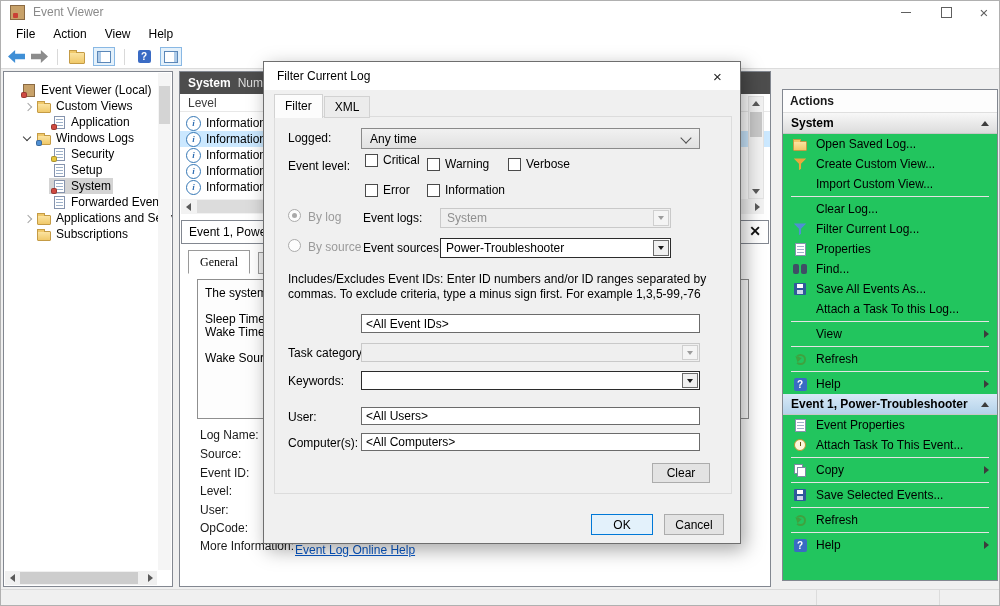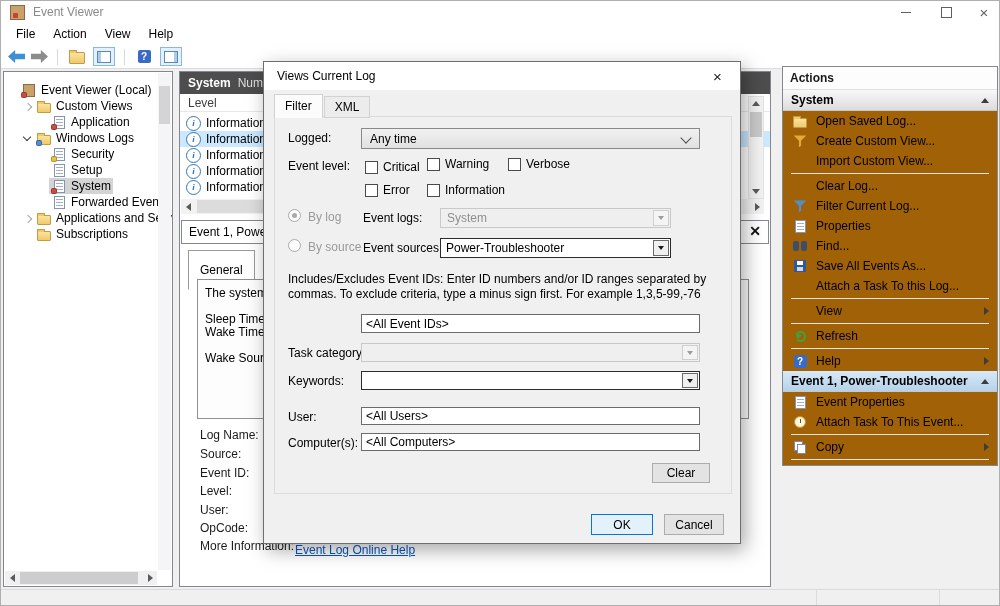--- a/index.html
+++ b/index.html
@@ -90,28 +90,28 @@
   .erow{display:flex;align-items:center;height:16px;padding-left:6px;gap:5px;}
   .erow.sel{background:#cbe8ff;}
   .m-vscroll{position:absolute;right:6px;top:24px;width:16px;height:103px;background:#f2f2f2;border:1px solid #e3e3e3;box-sizing:border-box;}
   .m-vthumb{position:absolute;left:1px;right:1px;top:15px;height:25px;background:#c9c9c9;}
   .m-hscroll{position:absolute;left:1px;right:6px;top:127px;height:15px;background:#f2f2f2;}
   .m-hthumb{position:absolute;left:16px;top:1px;bottom:1px;width:260px;background:#dcdcdc;}
   .pheader{position:absolute;left:1px;right:1px;top:148px;height:24px;background:#fff;border:1px solid #828790;display:flex;align-items:center;box-sizing:border-box;}
   .ptitle{margin-left:7px;white-space:nowrap;}
   .pclose{position:absolute;right:7px;top:2px;font-weight:bold;font-size:14px;color:#111;}
   .ptabs{position:absolute;left:8px;top:178px;display:flex;align-items:flex-end;}
-  .ptab{height:20px;line-height:20px;padding:8px 11px;border:1px solid #9a9a9a;background:#f0f0f0;margin-right:8px;}
+  .ptab{height:20px;line-height:20px;padding:0 11px;border:1px solid #9a9a9a;background:#f0f0f0;margin-right:8px;font-family:Liberation Serif, serif;}
   .ptab.active{background:#fff;height:22px;line-height:22px;border-bottom-color:#fff;}
   .pbox{position:absolute;left:17px;top:207px;width:550px;height:138px;background:#fdfdfd;border:1px solid #8f8f8f;overflow:hidden;}
   .pline{position:absolute;left:7px;white-space:nowrap;}
   .pfield{position:absolute;left:20px;color:#1a1a1a;white-space:nowrap;}
   .plink{position:absolute;left:115px;color:#0a58c5;text-decoration:underline;white-space:nowrap;}
   
-  .actpanel{position:absolute;left:781px;top:65px;width:216px;height:400px;background:#a16207;border:1px solid #828790;box-sizing:border-box;overflow:hidden;}
+  .actpanel{position:absolute;left:781px;top:88px;width:216px;height:492px;background:#22c55e;border:1px solid #828790;box-sizing:border-box;overflow:hidden;}
   .atitle{height:22px;line-height:22px;padding-left:7px;font-weight:bold;color:#1a1a1a;background:#fdfdfd;border-bottom:1px solid #dfdfdf;}
   .ahead{height:20px;display:flex;align-items:center;padding:0 8px;background:linear-gradient(#f8f8f8,#dcdcdc);border-bottom:1px solid #c8c8c8;font-weight:bold;}
   .ahead.hl{background:linear-gradient(#d8e9f7,#b4d2ea);}
   .ahead .sp{flex:1;}
   .acoll{width:0;height:0;border-left:4px solid transparent;border-right:4px solid transparent;border-bottom:5px solid #3c3c3c;}
   .arow{height:20px;display:flex;align-items:center;padding-left:8px;}
   .aicon{width:18px;height:16px;position:relative;display:flex;align-items:center;justify-content:center;flex:none;margin-right:7px;}
   .albl{flex:1;white-space:nowrap;overflow:hidden;}
   .aarw{width:0;height:0;border-top:4px solid transparent;border-bottom:4px solid transparent;border-left:5px solid #3c3c3c;margin-right:8px;flex:none;}
   .asep{border-top:1px solid #e4e4e4;margin:2px 8px;}
@@ -495,37 +495,37 @@
             <span class="ic-help"></span>
           </span>
           <span class="albl">Help</span>
           <span class="aarw"></span>
         </div>
       </div>
   </div>
 
   <div class="dialog">
     <div class="dtitlebar">
-      <span>Views Current Log</span>
+      <span>Filter Current Log</span>
     </div>
     <span class="dclose">×</span>
     <div class="dtabs">
       <span class="dtab active">Filter</span>
       <span class="dtab">XML</span>
     </div>
     <div class="dpage">
       <span class="lbl" style="left:13px;top:14px">Logged:</span>
       <div class="combo" style="left:86px;top:11px;width:339px;height:21px">
         <span>Any time</span>
         <span class="chevdn"></span>
       </div>
 
       <span class="lbl" style="left:13px;top:42px">Event level:</span>
       <div id="cbrow1">
-          <span class="cbitem" style="left: 90px; top: 43px; align-items: center;">
+          <span class="cbitem" style="left: 90px; top: 36px; align-items: center;">
             <span class="cbx"></span>
             <span>Critical</span>
           </span>
           <span class="cbitem" style="left: 152px; top: 40px;">
             <span class="cbx"></span>
             <span>Warning</span>
           </span>
           <span class="cbitem" style="left: 233px; top: 40px;">
             <span class="cbx"></span>
             <span>Verbose</span>

